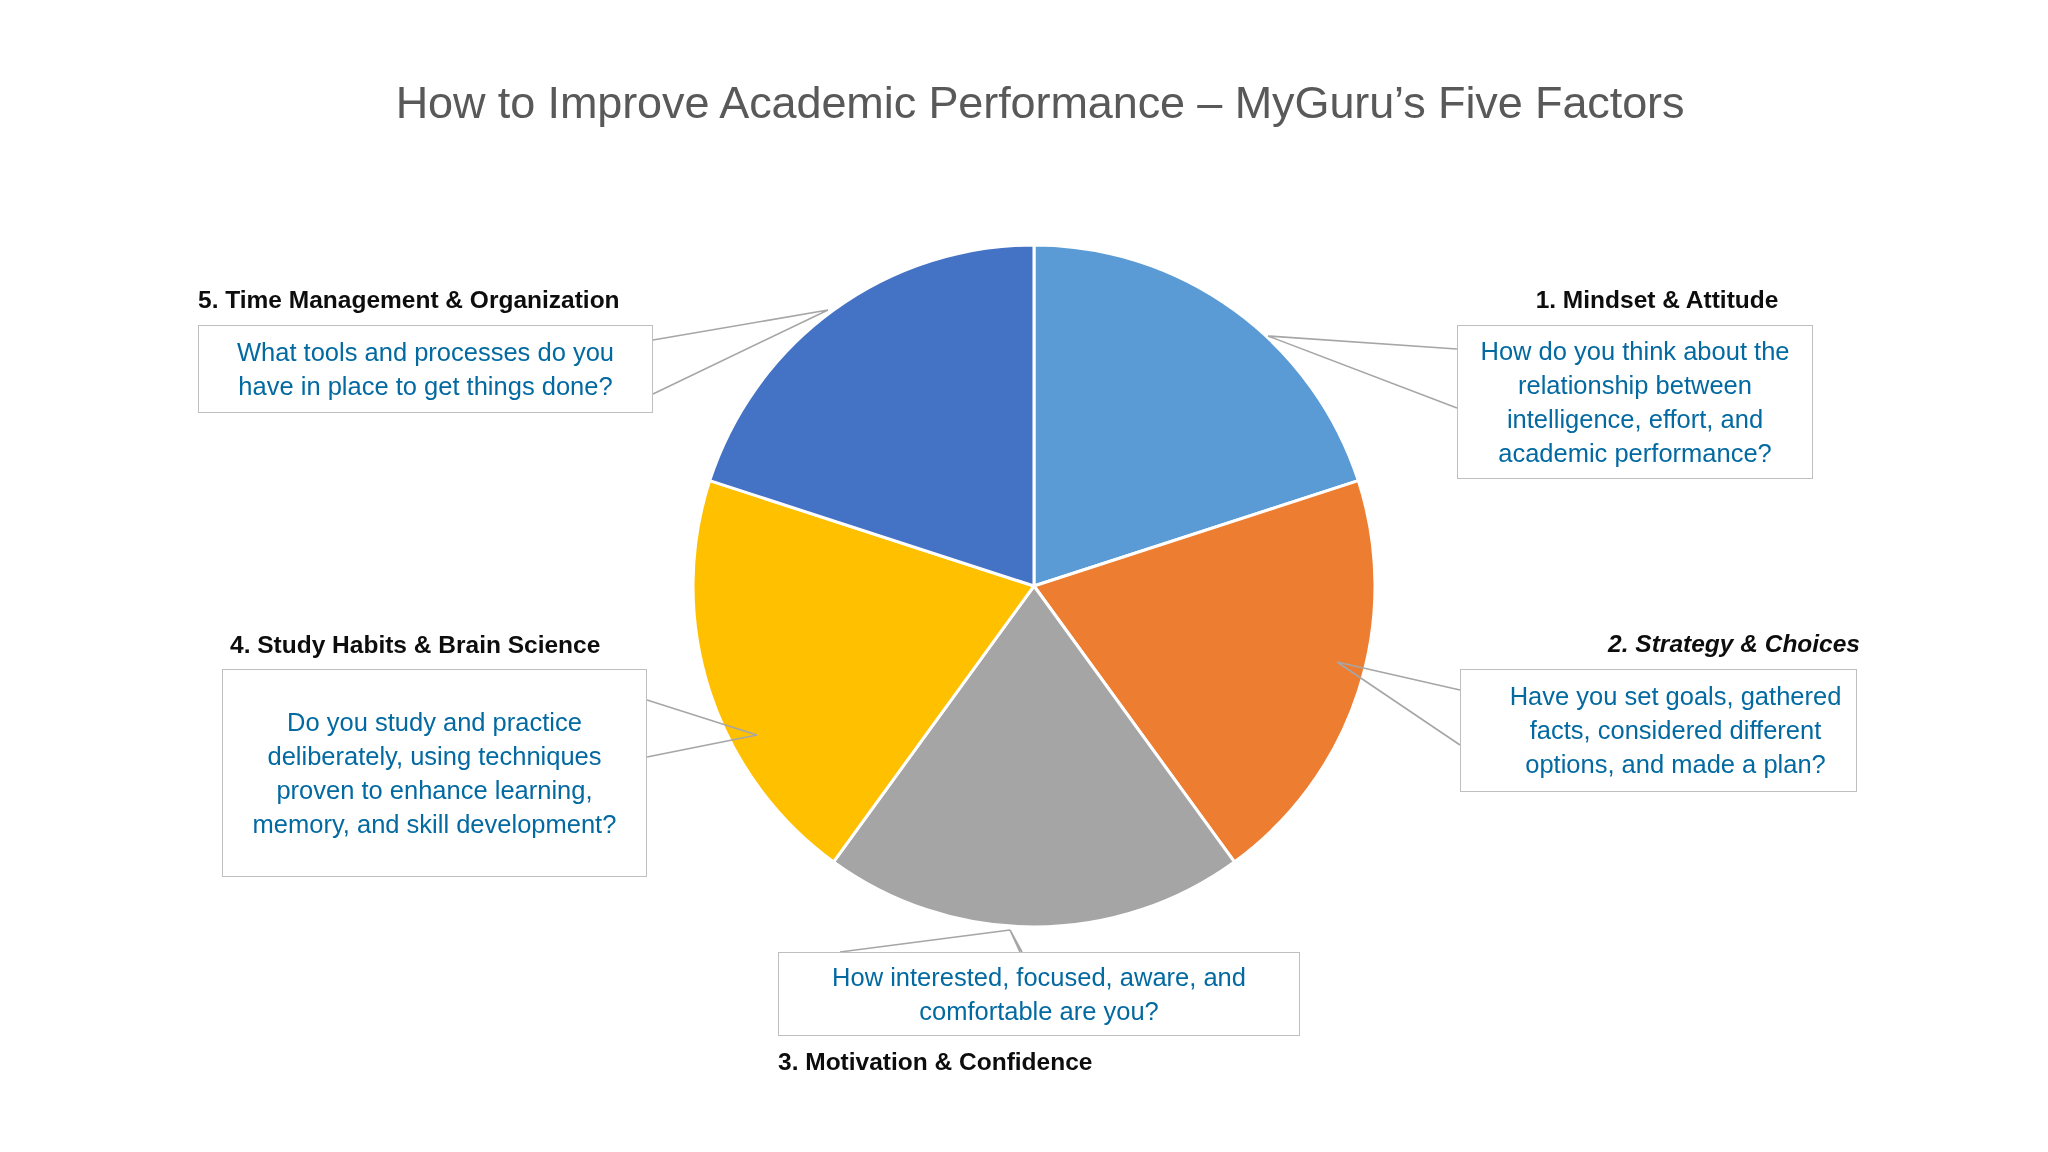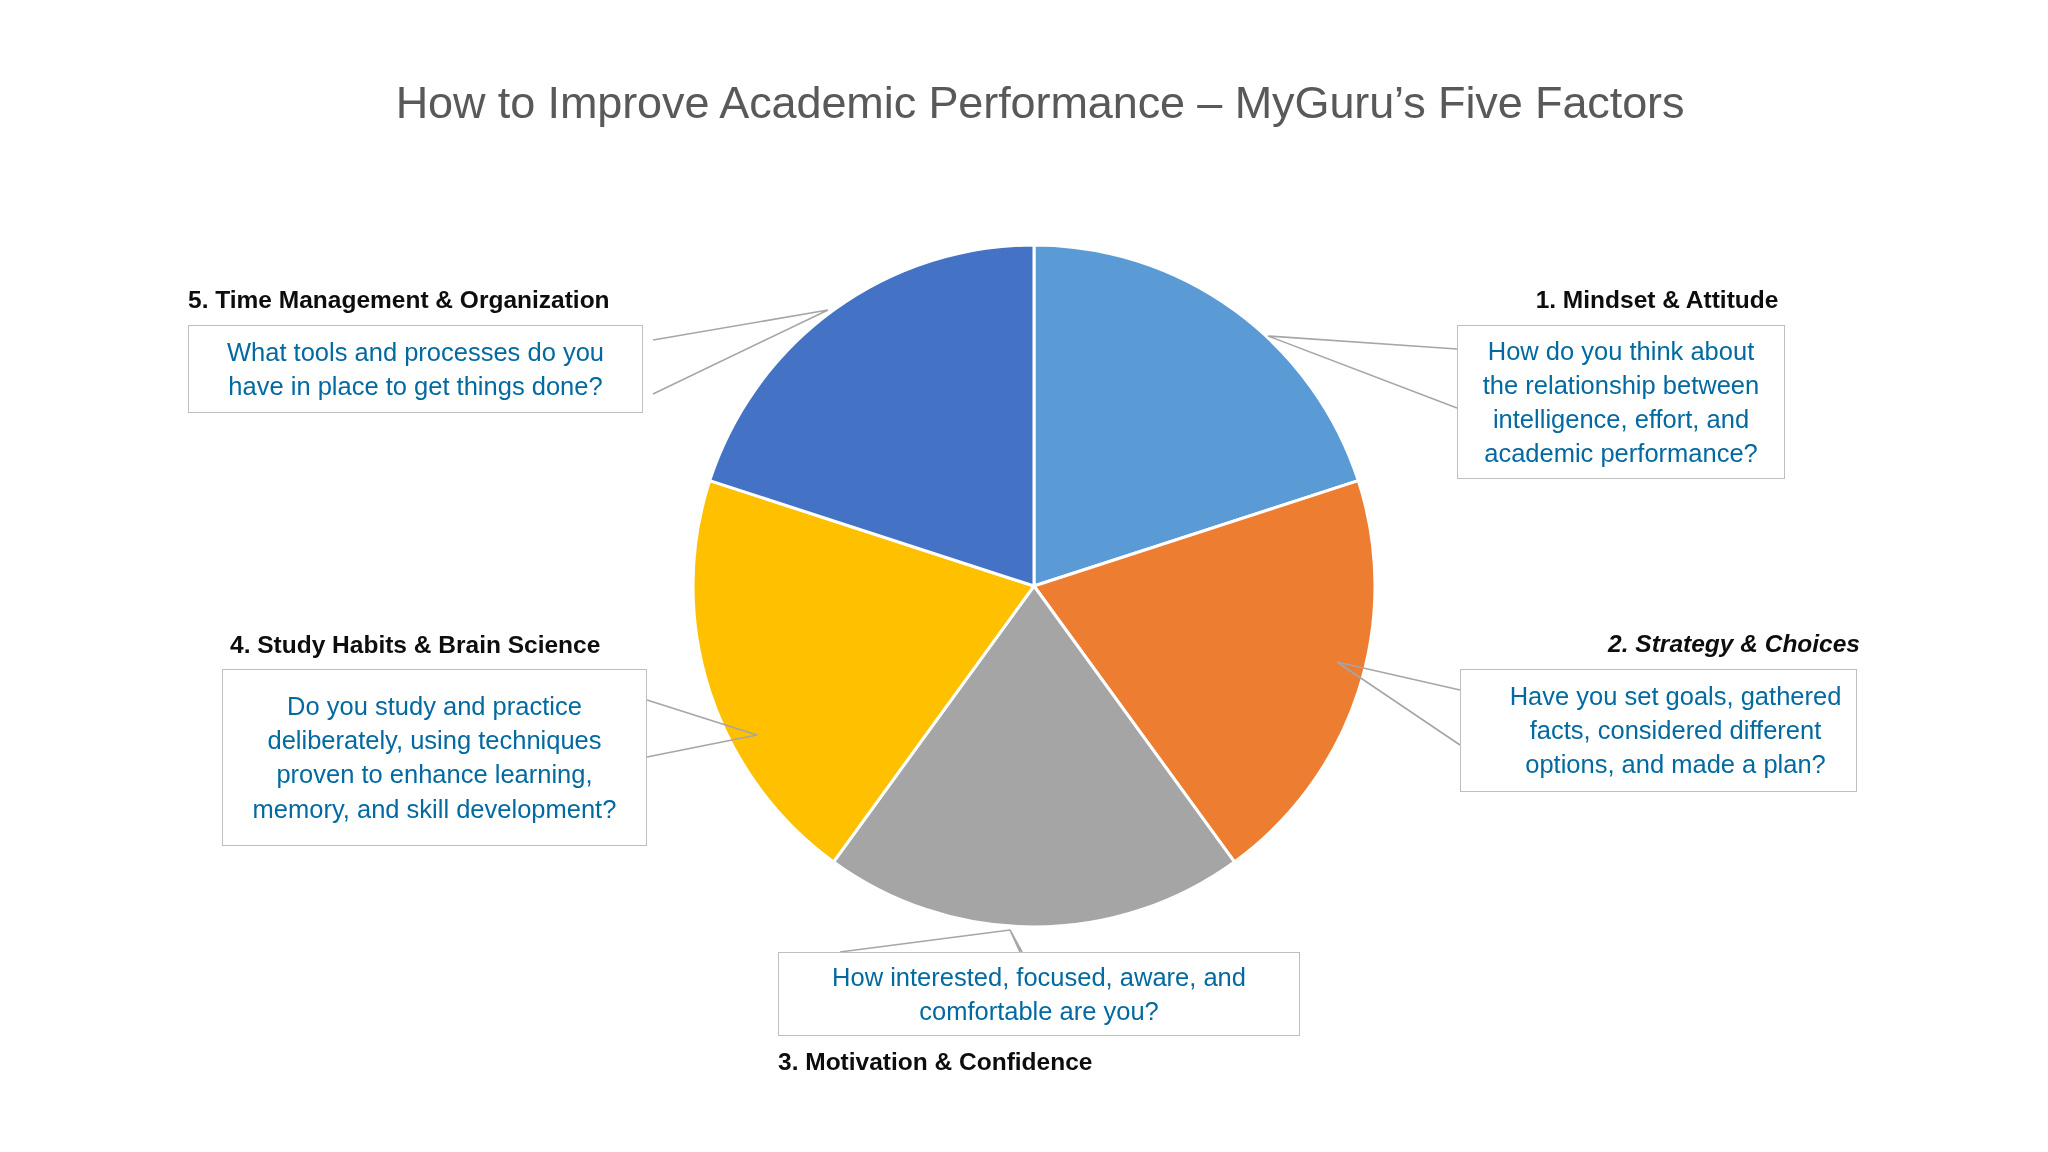--- a/index.html
+++ b/index.html
@@ -89,39 +89,39 @@
     font-size: 25.5px;
     color: #0369a1;
     line-height: 1.34;
     text-align: center;
     padding: 7px 14px;
   }
 
   
   #callout-1 { left: 1457px; top: 285px; width: 400px; }
   #callout-1 .callout-heading { text-align: center; }
-  #callout-1 .callout-box { margin-top: 10px; width: 328px; height: 154px; }
+  #callout-1 .callout-box { margin-top: 10px; width: 356px; height: 154px; }
 
   
   #callout-2 { left: 1460px; top: 629px; width: 400px; }
   #callout-2 .callout-heading { text-align: right; font-style: italic; }
   #callout-2 .callout-box { margin-top: 10px; width: 397px; height: 123px; padding-left: 34px; }
 
   
   #callout-3 { left: 778px; top: 952px; width: 522px; }
   #callout-3 .callout-box { width: 522px; height: 84px; }
   #callout-3 .callout-heading { text-align: left; margin-top: 11px; }
 
   
   #callout-4 { left: 222px; top: 630px; width: 430px; }
   #callout-4 .callout-heading { text-align: left; padding-left: 8px; }
-  #callout-4 .callout-box { margin-top: 9px; width: 425px; height: 177px; }
+  #callout-4 .callout-box { margin-top: 9px; width: 425px; height: 208px; }
 
   
-  #callout-5 { left: 188px; top: 285px; width: 460px; }
+  #callout-5 { left: 198px; top: 285px; width: 460px; }
   #callout-5 .callout-heading { text-align: left; }
   #callout-5 .callout-box { margin-top: 10px; width: 455px; height: 88px; }
 </style>
 </head>
 <body>
 
 <div id="slide">
 
   <div id="slide-title">How to Improve Academic Performance – MyGuru’s Five Factors</div>
 

